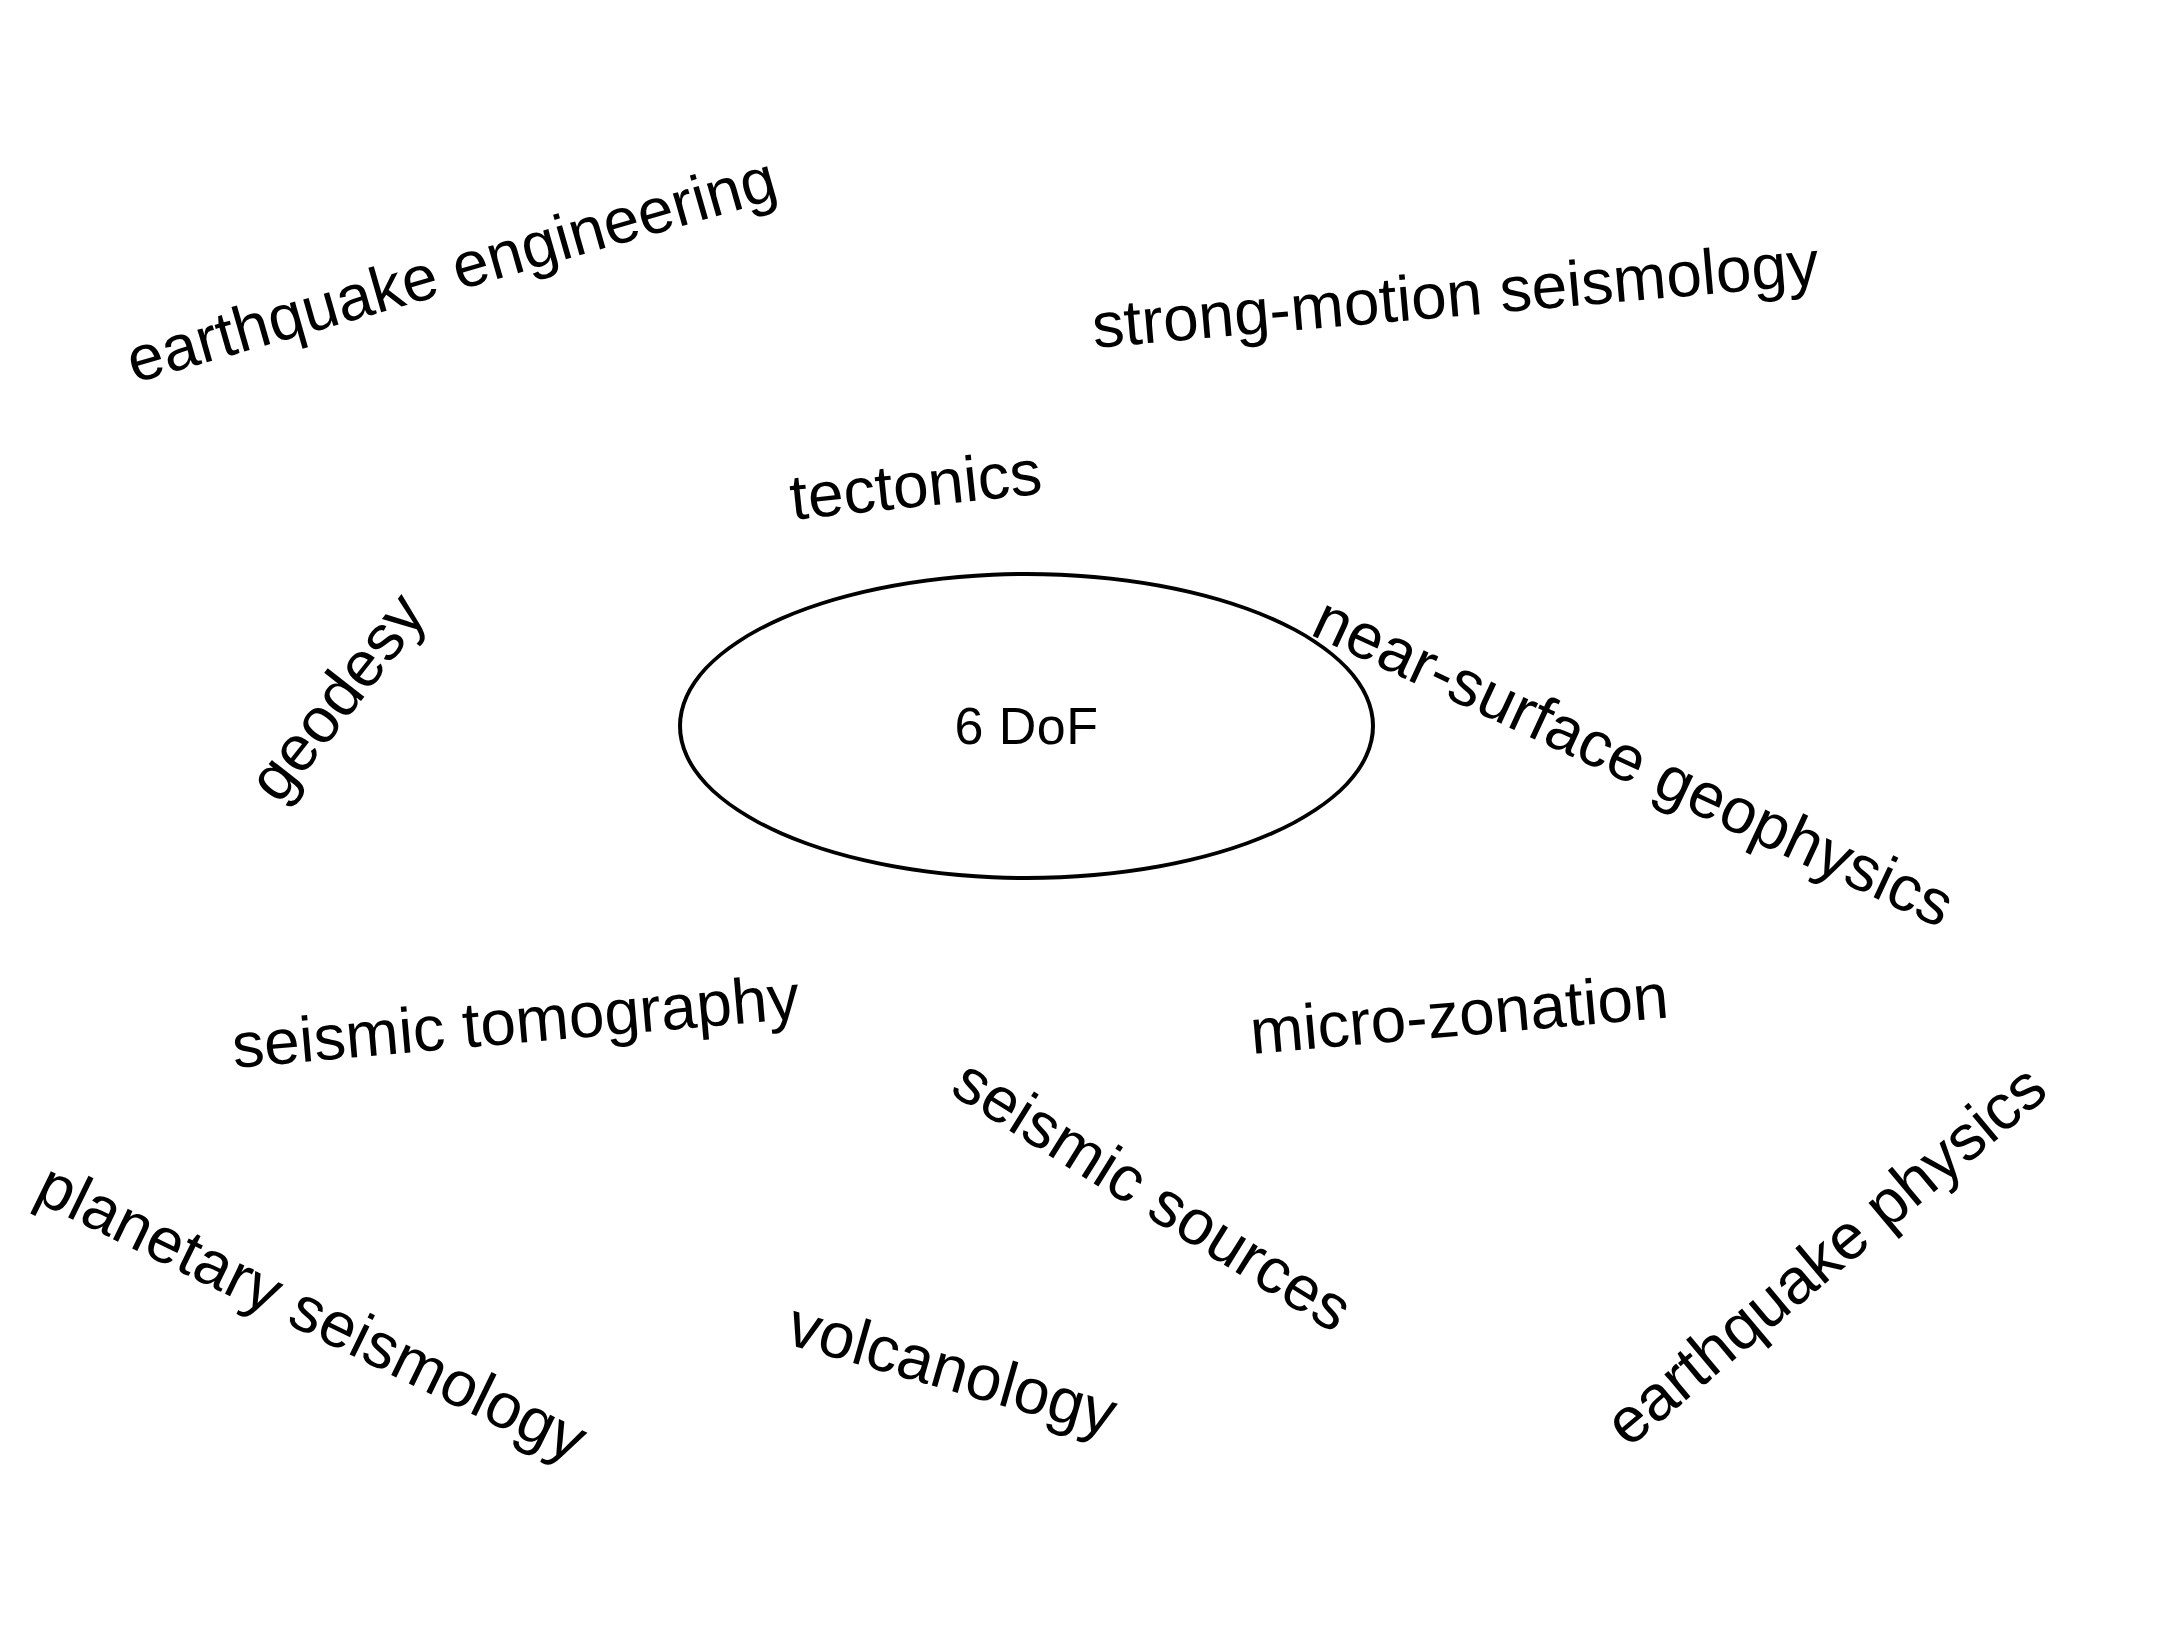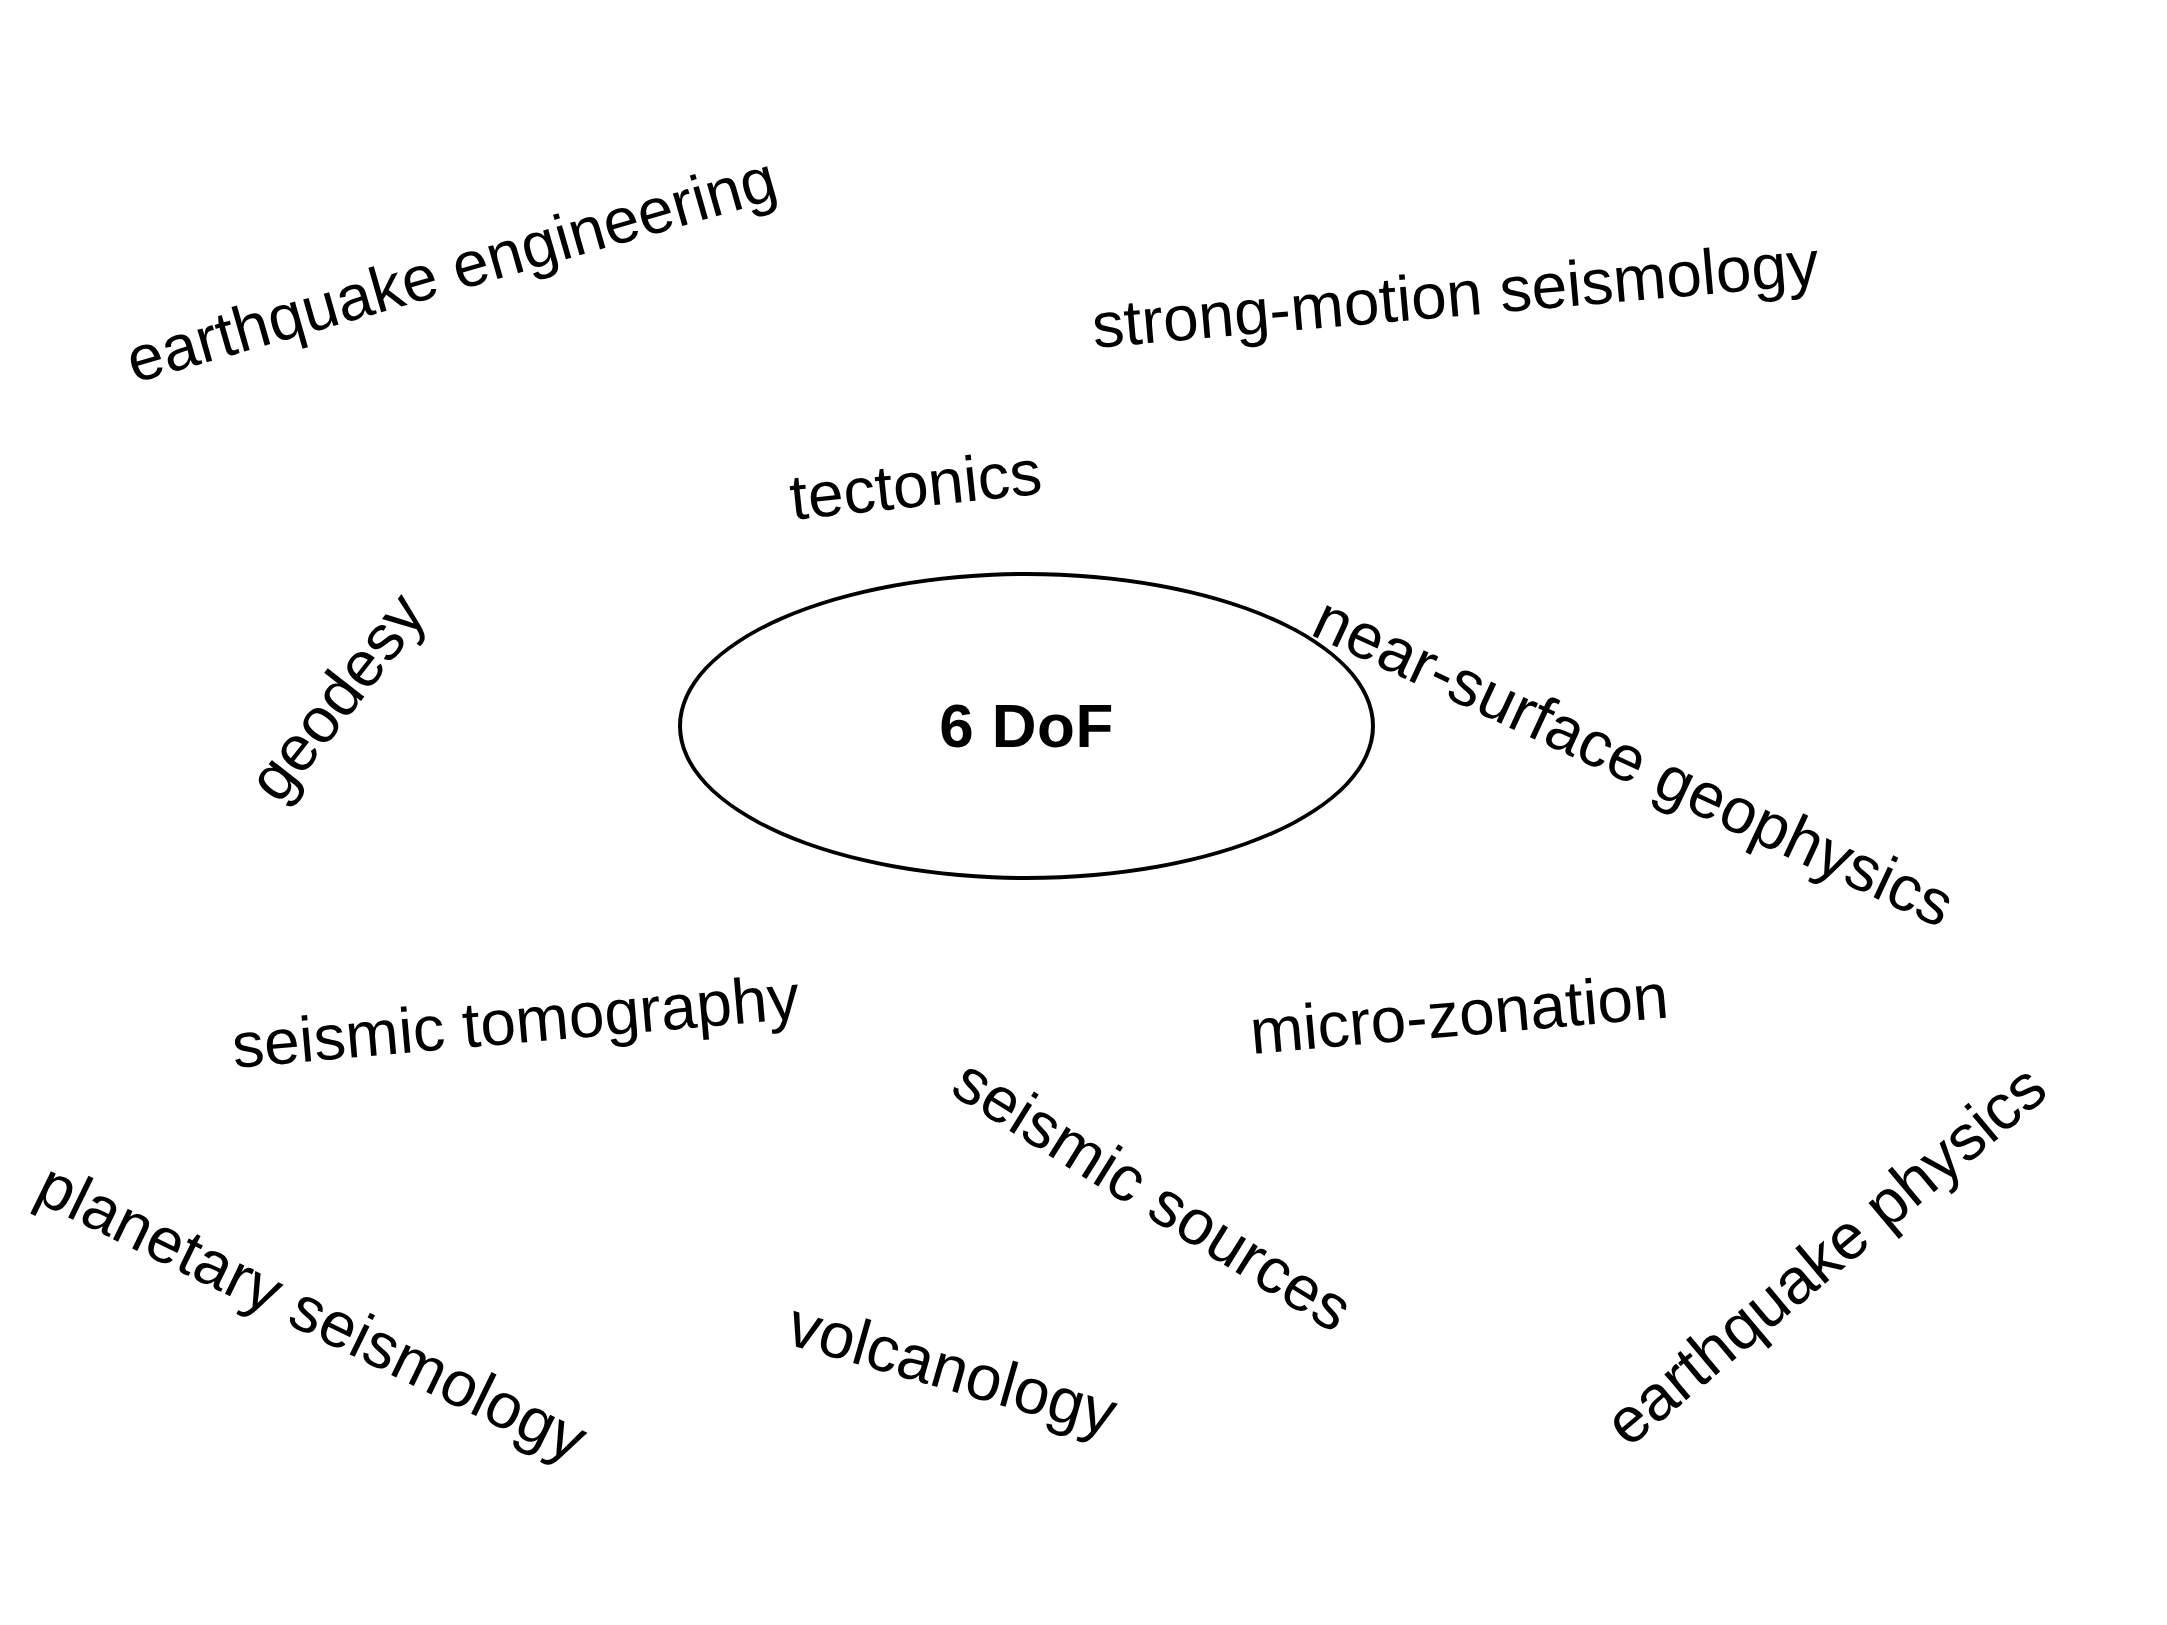--- a/index.html
+++ b/index.html
@@ -35,22 +35,22 @@
     border-radius: 50%;
     box-sizing: border-box;
     background: #ffffff;
     display: flex;
     flex-direction: column;
     align-items: center;
     justify-content: center;
   }
   #center-node .center-line {
     font-family: "Liberation Sans", sans-serif;
-    font-weight: 700;
-    font-size: 62px;
+    font-weight: 400;
+    font-size: 52px;
     color: #000000;
     letter-spacing: 0.5px;
     line-height: 1.25;
     text-align: center;
   }
 </style>
 </head>
 <body>
 
 <div id="canvas">

